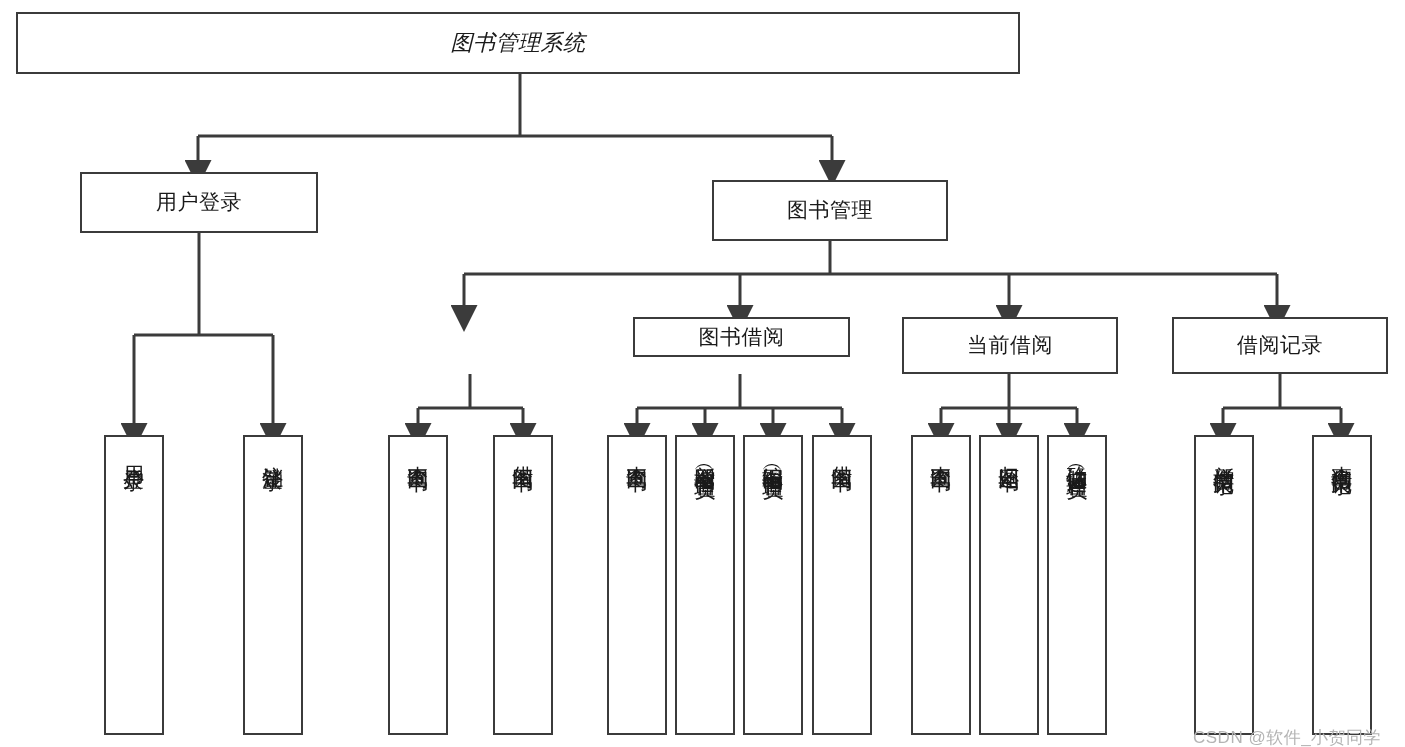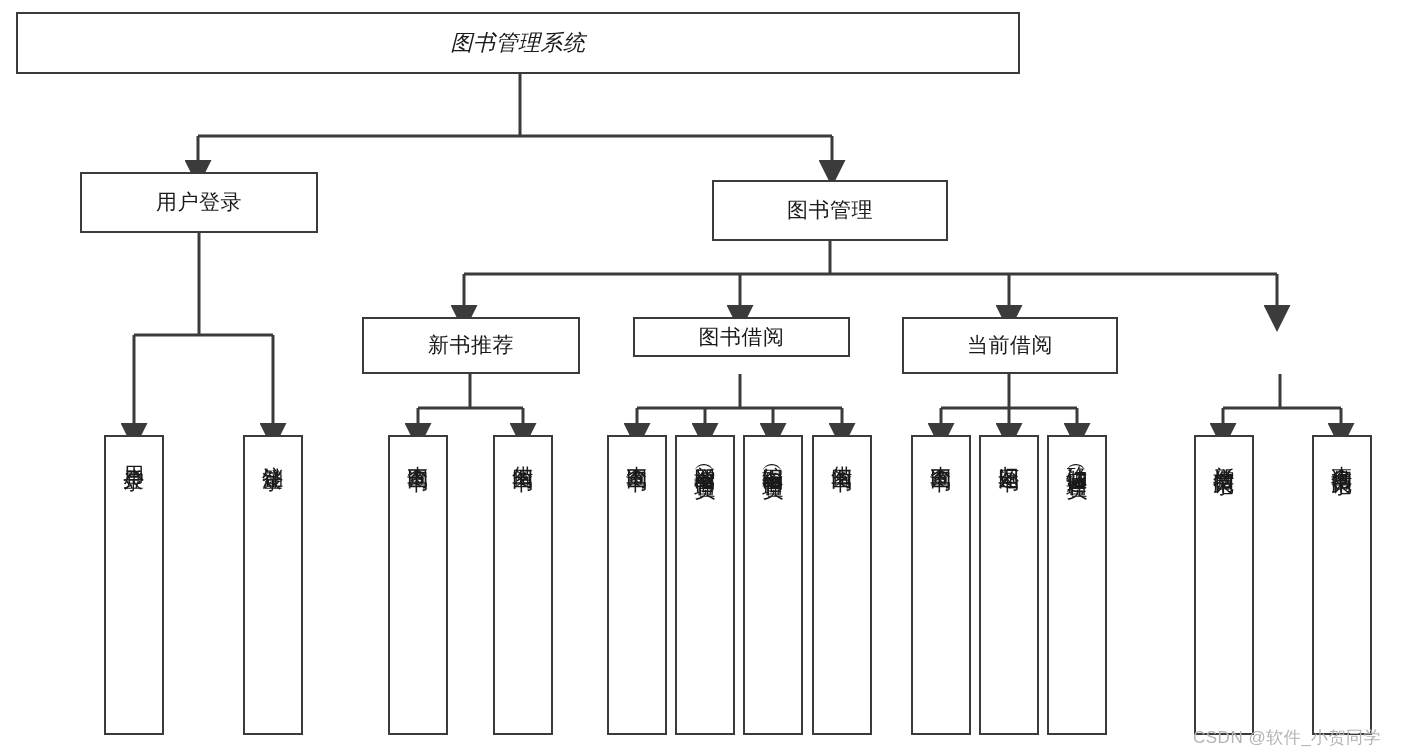--- a/index.html
+++ b/index.html
@@ -131,32 +131,32 @@
   </div>
 
   <div class="node horizontal" style="left:80px; top:172px; width:238px; height:61px;">
     <span class="label">用户登录</span>
   </div>
 
   <div class="node horizontal" style="left:712px; top:172px; width:236px; height:61px;margin-top:8px;">
     <span class="label">图书管理</span>
   </div>
 
-  <div class="node horizontal" style="left:362px; top:317px; width:218px; height:57px;">
-    <span class="label">新书推荐</span>
-  </div>
 
   <div class="node horizontal" style="left:633px; top:317px; width:217px; height:40px;">
     <span class="label">图书借阅</span>
   </div>
 
   <div class="node horizontal" style="left:902px; top:317px; width:216px; height:57px;">
     <span class="label">当前借阅</span>
   </div>
 
+  <div class="node horizontal" style="left:1172px; top:317px; width:216px; height:57px;">
+    <span class="label">借阅记录</span>
+  </div>
 
   <div class="node vertical" style="left:104px; top:435px; width:60px; height:300px;">
     <span class="label">用户登录</span>
   </div>
 
   <div class="node vertical" style="left:243px; top:435px; width:60px; height:300px;">
     <span class="label">注销登录</span>
   </div>
 
   <div class="node vertical" style="left:388px; top:435px; width:60px; height:300px;">

